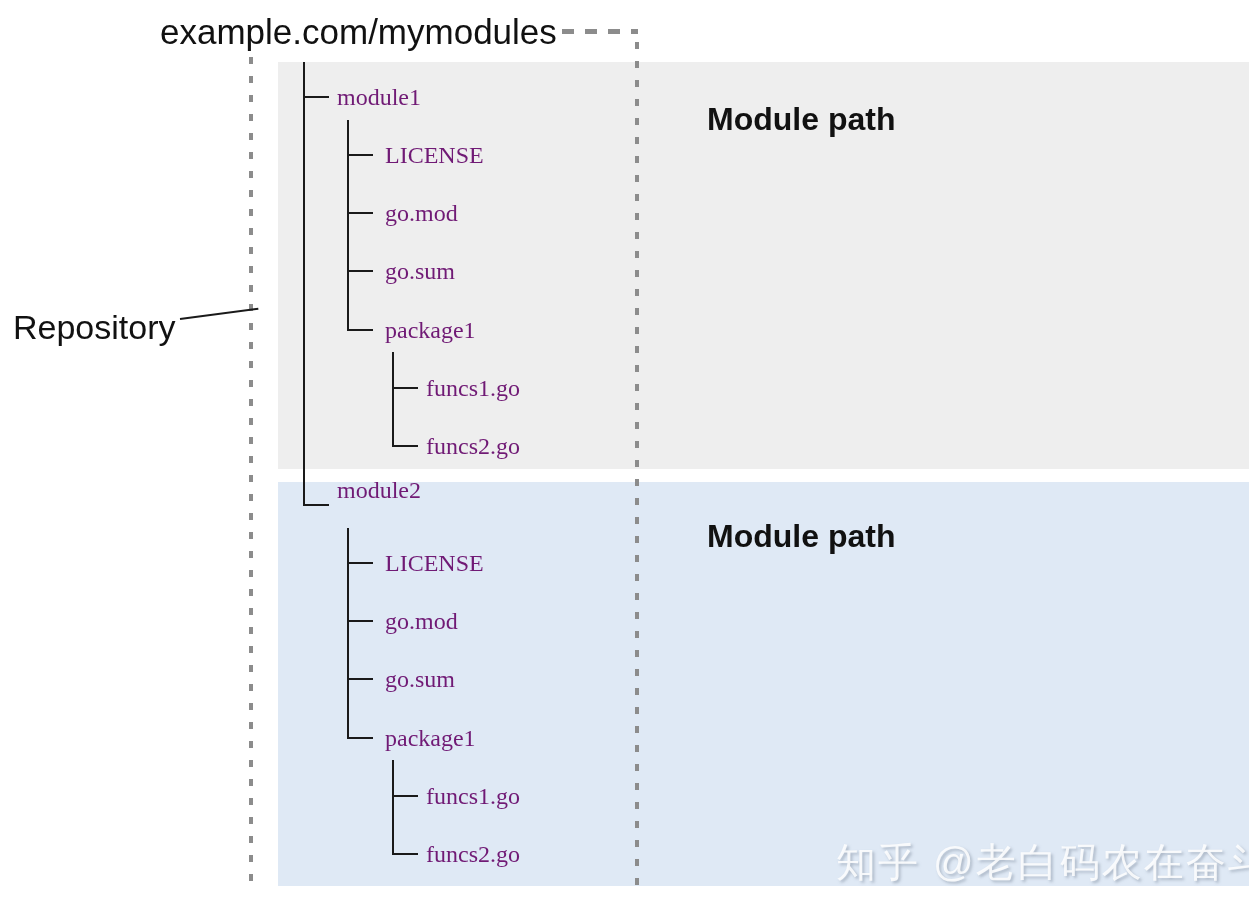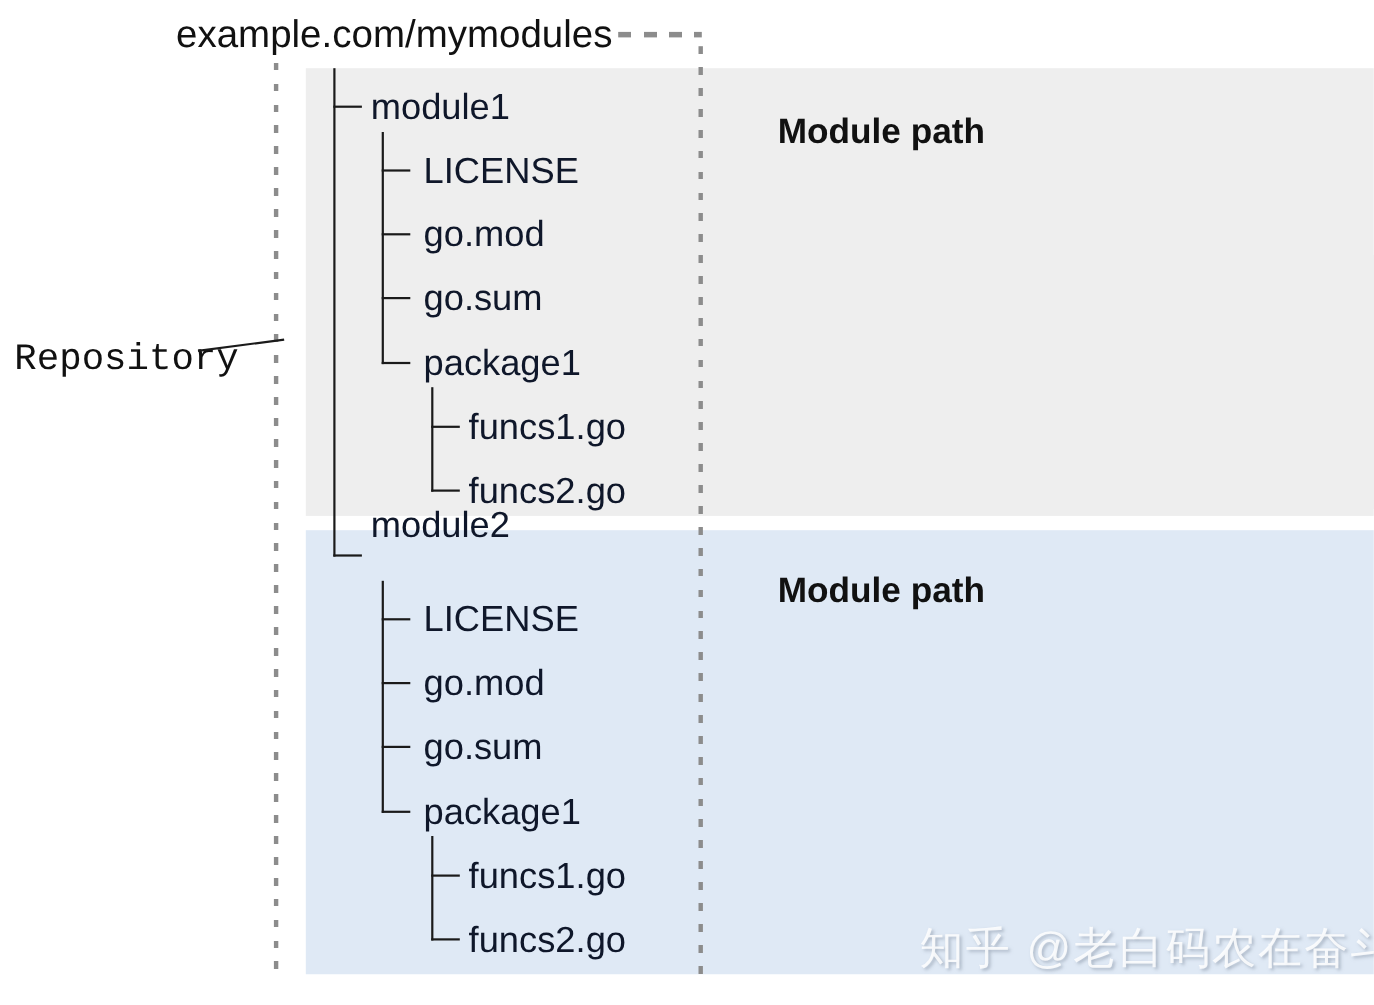--- a/index.html
+++ b/index.html
@@ -22,24 +22,24 @@
   .doth{position:absolute;height:5px;
     background:repeating-linear-gradient(to right,#8c8c8c 0 9px,transparent 9px 20px);}
   .dash-title{position:absolute;height:5px;
     background:repeating-linear-gradient(to right,#8c8c8c 0 12px,transparent 12px 23px);}
 
   
   .tline{position:absolute;background:#1a1a1a;}
 
   
   .title{position:absolute;font-size:35px;line-height:38px;white-space:nowrap;}
-  .repo-label{position:absolute;font-size:34px;line-height:36px;white-space:nowrap;font-family:Liberation Mono, monospace;}
+  .repo-label{position:absolute;font-size:34px;line-height:36px;white-space:nowrap;}
   .callout{position:absolute;height:2px;background:#1a1a1a;transform:rotate(-7.5deg);transform-origin:left center;}
-  .mono-row{position:absolute;font-family:Liberation Sans, sans-serif;
-    font-size:33px;line-height:34px;white-space:nowrap;color:#0f172a;}
+  .mono-row{position:absolute;font-family:Liberation Serif, serif;
+    font-size:24px;line-height:34px;white-space:nowrap;color:#701a75;}
   .panel-text{position:absolute;font-size:32px;line-height:40px;white-space:nowrap;}
   .panel-text .pt-title{font-weight:bold;margin-left:35px;}
   .watermark{position:absolute;font-size:40px;line-height:44px;white-space:nowrap;
     color:rgba(255,255,255,0.85);letter-spacing:2px;
     text-shadow:2px 2px 3px rgba(130,142,160,0.55);}
 </style>
 </head>
 <body>
 
 <div class="canvas">
@@ -82,21 +82,21 @@
   <div class="tline" style="left:392px;top:853px;width:26px;height:2px;"></div>
 
   <div class="mono-row" style="left:337px;top:80px;">module1</div>
   <div class="mono-row" style="left:385px;top:138px;">LICENSE</div>
   <div class="mono-row" style="left:385px;top:196px;">go.mod</div>
   <div class="mono-row" style="left:385px;top:254px;">go.sum</div>
   <div class="mono-row" style="left:385px;top:313px;">package1</div>
   <div class="mono-row" style="left:426px;top:371px;">funcs1.go</div>
   <div class="mono-row" style="left:426px;top:429px;">funcs2.go</div>
 
-  <div class="mono-row" style="left:337px;top:460px;">module2</div>
+  <div class="mono-row" style="left:337px;top:473px;">module2</div>
   <div class="mono-row" style="left:385px;top:546px;">LICENSE</div>
   <div class="mono-row" style="left:385px;top:604px;">go.mod</div>
   <div class="mono-row" style="left:385px;top:662px;">go.sum</div>
   <div class="mono-row" style="left:385px;top:721px;">package1</div>
   <div class="mono-row" style="left:426px;top:779px;">funcs1.go</div>
   <div class="mono-row" style="left:426px;top:837px;">funcs2.go</div>
 
   <div class="panel-text" style="left:672px;top:99px;">
     <div class="pt-title">Module path</div>
   </div>

